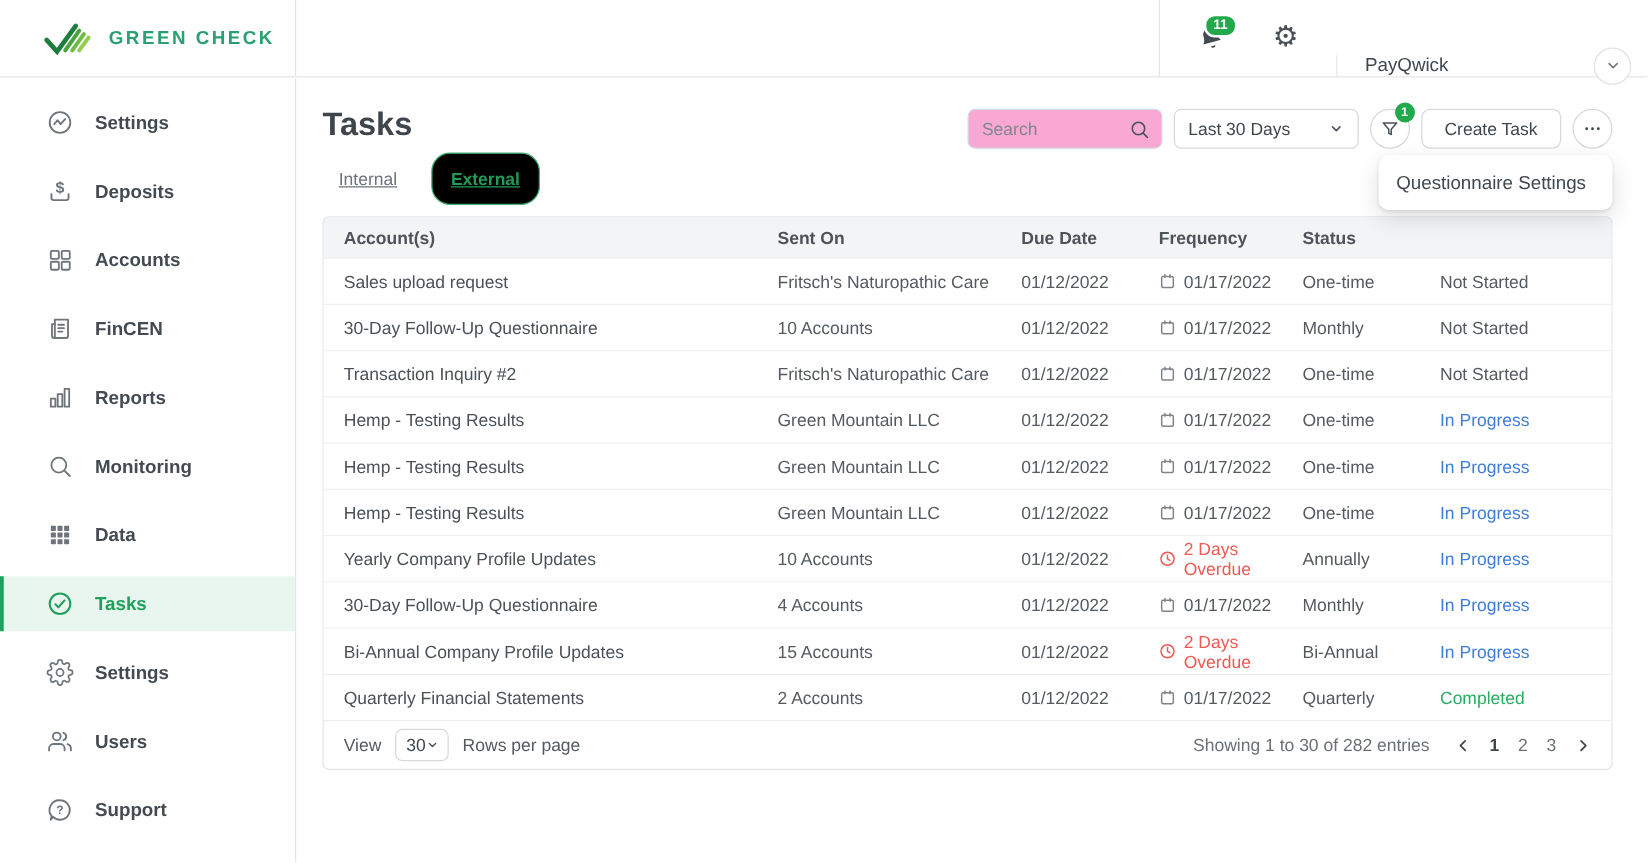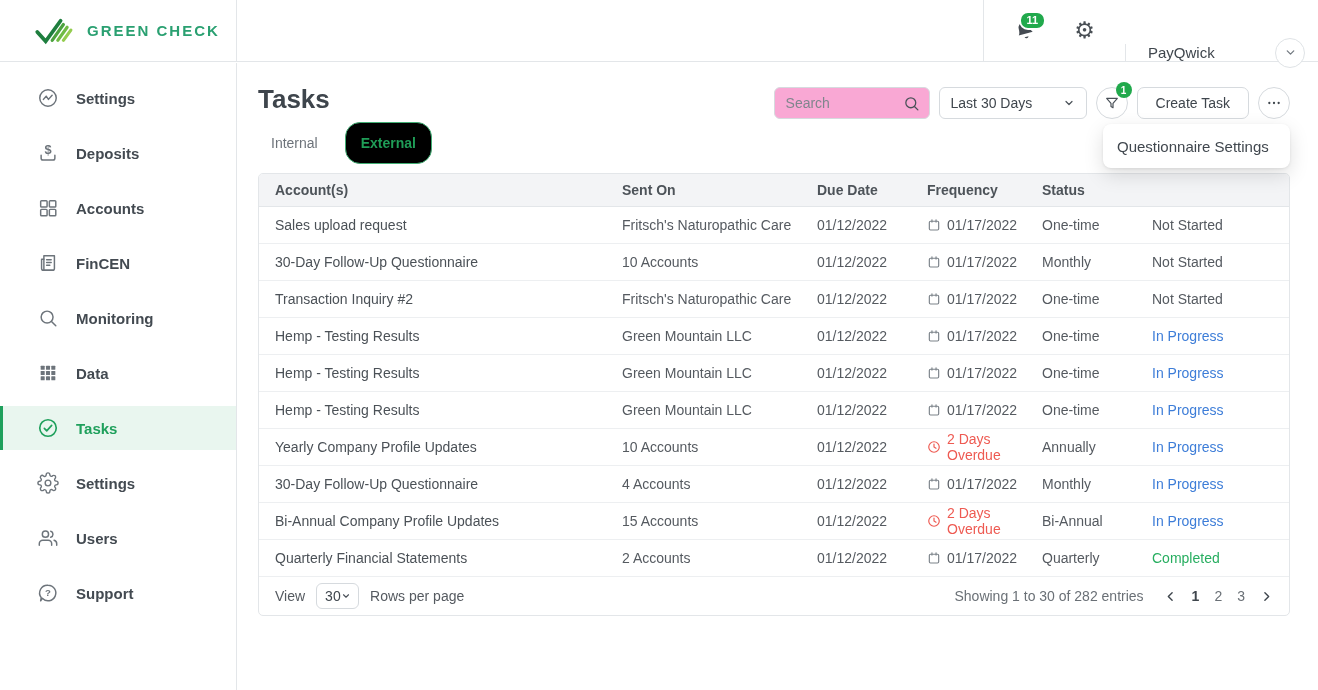--- a/index.html
+++ b/index.html
@@ -9,21 +9,21 @@
 
   
   .topbar { position:absolute; top:0; left:0; width:1318px; height:62px; display:flex; background:#fff; border-bottom:1px solid #e3e6e9; z-index:10; }
   .logo-wrap { width:237px; flex:none; display:flex; align-items:center; gap:11px; padding-left:34px; border-right:1px solid #e3e6e9; }
   .brand-name { font-size:15px; font-weight:600; letter-spacing:2px; color:#2aa071; white-space:nowrap; }
   .topbar-spacer { flex:1; }
   .icon-zone { width:142px; flex:none; border-left:1px solid #e3e6e9; display:flex; align-items:center; justify-content:center; gap:38px; }
   .bell-wrap { position:relative; cursor:pointer; }
   .bell-badge { position:absolute; top:-9px; right:-10px; background:#21a94c; color:#fff; font-size:11px; font-weight:700; border-radius:9px; padding:2px 6px; border:2px solid #fff; line-height:1; }
   .gear-glyph { font-size:23px; color:#4a5056; line-height:1; cursor:pointer; font-family:"DejaVu Sans", sans-serif; }
-  .account-zone { width:193px; flex:none; border-left:1px solid #e3e6e9; display:flex; align-items:center; justify-content:space-between; padding:0 13px 0 22px;margin-top:44px; }
+  .account-zone { width:249px; flex:none; border-left:1px solid #e3e6e9; display:flex; align-items:center; justify-content:space-between; padding:0 13px 0 22px;margin-top:44px; }
   .org-name { font-size:15px; color:#3f464d; }
   .chevron-btn { width:30px; height:30px; border:1px solid #dfe3e6; border-radius:50%; display:flex; align-items:center; justify-content:center; color:#737a81; cursor:pointer; background:#fff; }
 
   
   .sidebar { position:absolute; top:63px; left:0; width:237px; height:627px; background:#fff; border-right:1px solid #e3e6e9; padding-top:13px; display:flex; flex-direction:column; gap:11px; }
   .side-item { height:44px; flex:none; display:flex; align-items:center; gap:17px; padding-left:37px; font-size:15px; font-weight:600; color:#434a51; cursor:pointer; position:relative; }
   .side-item .s-icon { width:22px; height:22px; color:#6d747b; flex:none; }
   .side-item.active { background:#e9f6ef; color:#1fa05c; }
   .side-item.active::before { content:""; position:absolute; left:0; top:0; bottom:0; width:3px; background:#1fa05c; }
   .side-item.active .s-icon { color:#1fa05c; }
@@ -38,21 +38,21 @@
   .search-box input::placeholder { color:#80868d; }
   .select-box { width:148px; height:32px; border:1px solid #d6dade; border-radius:6px; background:#fff; display:flex; align-items:center; justify-content:space-between; padding:0 11px; font-size:14px; color:#3f464d; cursor:pointer; }
   .filter-btn { width:32px; height:32px; border:1px solid #d6dade; border-radius:50%; background:#fff; display:flex; align-items:center; justify-content:center; position:relative; cursor:pointer; }
   .filter-badge { position:absolute; top:-6px; right:-5px; width:16px; height:16px; border-radius:50%; background:#21a94c; color:#fff; font-size:10px; font-weight:700; display:flex; align-items:center; justify-content:center; }
   .create-btn { height:32px; padding:0 18px; border:1px solid #d6dade; border-radius:7px; background:#fff; font-size:14px; color:#3f464d; font-family:inherit; cursor:pointer; }
   .more-btn { width:32px; height:32px; border:1px solid #d6dade; border-radius:50%; background:#fff; display:flex; align-items:center; justify-content:center; cursor:pointer; }
 
   .menu-pop { position:absolute; top:61px; right:28px; width:187px; height:44px; background:#fff; border-radius:8px; box-shadow:0 1px 3px rgba(0,0,0,.08), 0 7px 20px rgba(0,0,0,.13); display:flex; align-items:center; padding-left:14px; font-size:15px; color:#40474e; z-index:6; cursor:pointer; }
 
   .tabs { position:absolute; top:66px; left:33px; display:flex; align-items:center; gap:27px; height:27px; }
-  .tab { font-size:14px; color:#6d737a; cursor:pointer; }
+  .tab { font-size:14px; color:#6d737a; cursor:pointer;text-decoration:underline; }
   .tab.active { background:#000000; border:1.5px solid #41ae74; color:#1f9d57; border-radius:15px; padding:12px 15px; font-weight:600; }
 
   
   .table-card { position:absolute; top:110px; left:20px; right:28px; border:1px solid #e3e6e9; border-radius:5px; background:#fff; }
   .t-head, .t-row { display:grid; grid-template-columns:347px 195px 110px 115px 110px 1fr; align-items:center; padding-left:16px; }
   .t-head { height:33px; background:#f3f4f6; border-bottom:1px solid #e3e6e9; border-radius:4px 4px 0 0; font-size:14px; font-weight:600; color:#4d5359; }
   .th-sorted { font-weight:700; color:#3f464d; display:flex; align-items:center; gap:7px; cursor:pointer; }
   .t-row { height:37px; border-bottom:1px solid #edeff1; font-size:14px; color:#555a60; background:#fff; cursor:pointer; }
   .cell-task { color:#4b5157; }
   .due { display:flex; align-items:center; gap:6px; }
@@ -144,20 +144,30 @@
       <svg viewBox="0 0 24 24" width="22" height="22" fill="none" stroke="currentColor" stroke-width="1.6" stroke-linecap="round" stroke-linejoin="round">
           <path d="M7.5 4H19v14a2 2 0 0 1-2 2H7.5z"></path>
           <path d="M7.5 8H5v10a2 2 0 0 0 2 2h10"></path>
           <path d="M10.5 8.5h5M10.5 11.5h5M10.5 14.5h3.5"></path>
         </svg>
     </span>
     <span>FinCEN</span>
   </div>
   <div class="side-item">
     <span class="s-icon">
+      <svg viewBox="0 0 24 24" width="22" height="22" fill="none" stroke="currentColor" stroke-width="1.6" stroke-linejoin="round">
+          <rect x="4" y="13" width="4" height="7"></rect>
+          <rect x="10" y="9" width="4" height="11"></rect>
+          <rect x="16" y="4.5" width="4" height="15.5"></rect>
+        </svg>
+    </span>
+    <span>Reports</span>
+  </div>
+  <div class="side-item">
+    <span class="s-icon">
       <svg viewBox="0 0 24 24" width="22" height="22" fill="none" stroke="currentColor" stroke-width="1.6" stroke-linecap="round">
           <circle cx="11" cy="11" r="6.5"></circle>
           <path d="M15.8 15.8L20.5 20.5"></path>
         </svg>
     </span>
     <span>Monitoring</span>
   </div>
   <div class="side-item">
     <span class="s-icon">
       <svg viewBox="0 0 24 24" width="22" height="22" fill="currentColor" stroke="none">

